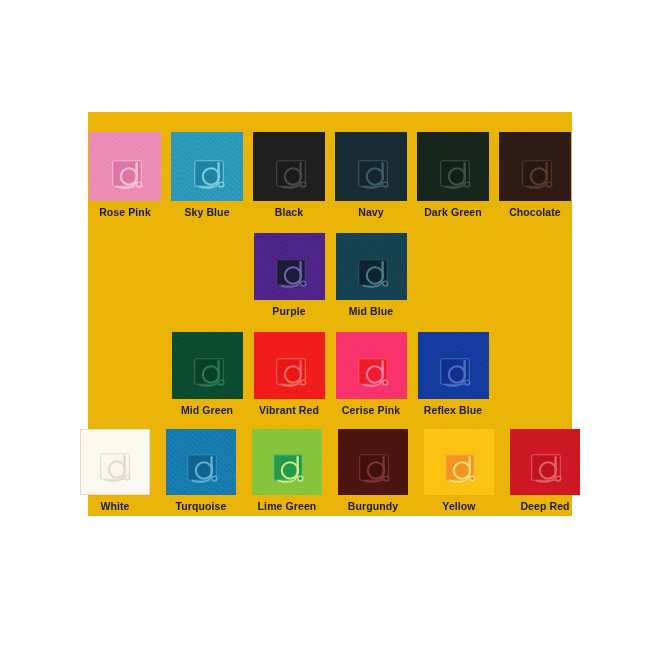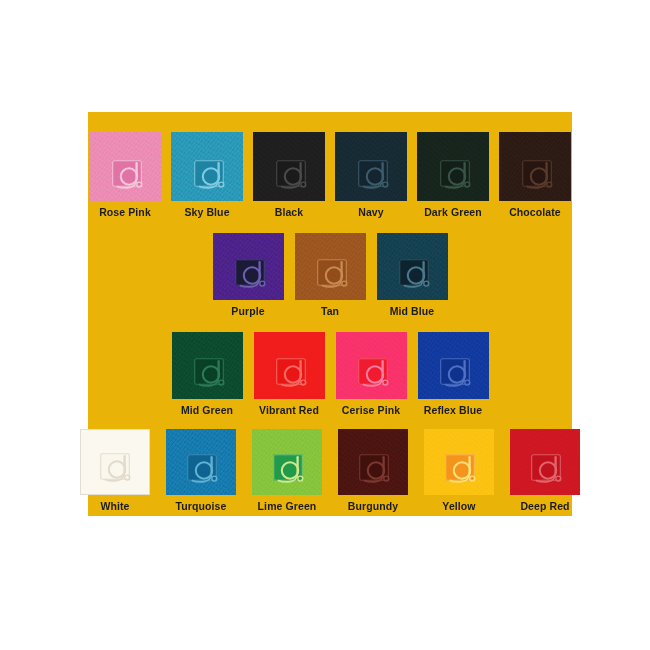--- a/index.html
+++ b/index.html
@@ -200,36 +200,20 @@
                 <circle cx="17" cy="16.5" r="8.2" fill="none" stroke="#6E5FB0" stroke-width="2.1"></circle>
                 <path d="M24.6 3.2 L24.6 18.5" fill="none" stroke="#6E5FB0" stroke-width="2.3" stroke-linecap="round"></path>
                 <path d="M24.6 18.5 C24.6 24.6 21.4 27.4 15.6 27.8 C11.4 28.1 8.2 27.6 5.4 26.6" fill="none" stroke="#6E5FB0" stroke-width="1.7" stroke-linecap="round"></path>
                 <circle cx="27.3" cy="24.6" r="2.5" fill="none" stroke="#6E5FB0" stroke-width="1.4"></circle>
               </svg>
             </div>
           </div>
           <div class="label">Purple</div>
         </div>
         <div class="cell">
-          <div class="swatch light" style="background: rgb(156, 85, 32);">
-            <div class="grain"></div>
-            <div class="logo">
-              <div class="panel" style="background: rgb(142, 74, 26); opacity: 0.78;"></div>
-              <svg viewBox="0 0 40 32">
-                <rect x="0.7" y="0.7" width="28.6" height="25.6" rx="1.5" fill="none" stroke="#C98A52" stroke-width="1.1" opacity="0.9"></rect>
-                <circle cx="17" cy="16.5" r="8.2" fill="none" stroke="#C98A52" stroke-width="2.1"></circle>
-                <path d="M24.6 3.2 L24.6 18.5" fill="none" stroke="#C98A52" stroke-width="2.3" stroke-linecap="round"></path>
-                <path d="M24.6 18.5 C24.6 24.6 21.4 27.4 15.6 27.8 C11.4 28.1 8.2 27.6 5.4 26.6" fill="none" stroke="#C98A52" stroke-width="1.7" stroke-linecap="round"></path>
-                <circle cx="27.3" cy="24.6" r="2.5" fill="none" stroke="#C98A52" stroke-width="1.4"></circle>
-              </svg>
-            </div>
-          </div>
-          <div class="label">Tan</div>
-        </div>
-        <div class="cell">
           <div class="swatch" style="background: rgb(20, 64, 79);">
             <div class="grain"></div>
             <div class="logo">
               <div class="panel" style="background: rgb(13, 35, 48);"></div>
               <svg viewBox="0 0 40 32">
                 <rect x="0.7" y="0.7" width="28.6" height="25.6" rx="1.5" fill="none" stroke="#4C7A8C" stroke-width="1.1" opacity="0.55"></rect>
                 <circle cx="17" cy="16.5" r="8.2" fill="none" stroke="#4C7A8C" stroke-width="2.1"></circle>
                 <path d="M24.6 3.2 L24.6 18.5" fill="none" stroke="#4C7A8C" stroke-width="2.3" stroke-linecap="round"></path>
                 <path d="M24.6 18.5 C24.6 24.6 21.4 27.4 15.6 27.8 C11.4 28.1 8.2 27.6 5.4 26.6" fill="none" stroke="#4C7A8C" stroke-width="1.7" stroke-linecap="round"></path>
                 <circle cx="27.3" cy="24.6" r="2.5" fill="none" stroke="#4C7A8C" stroke-width="1.4"></circle>

